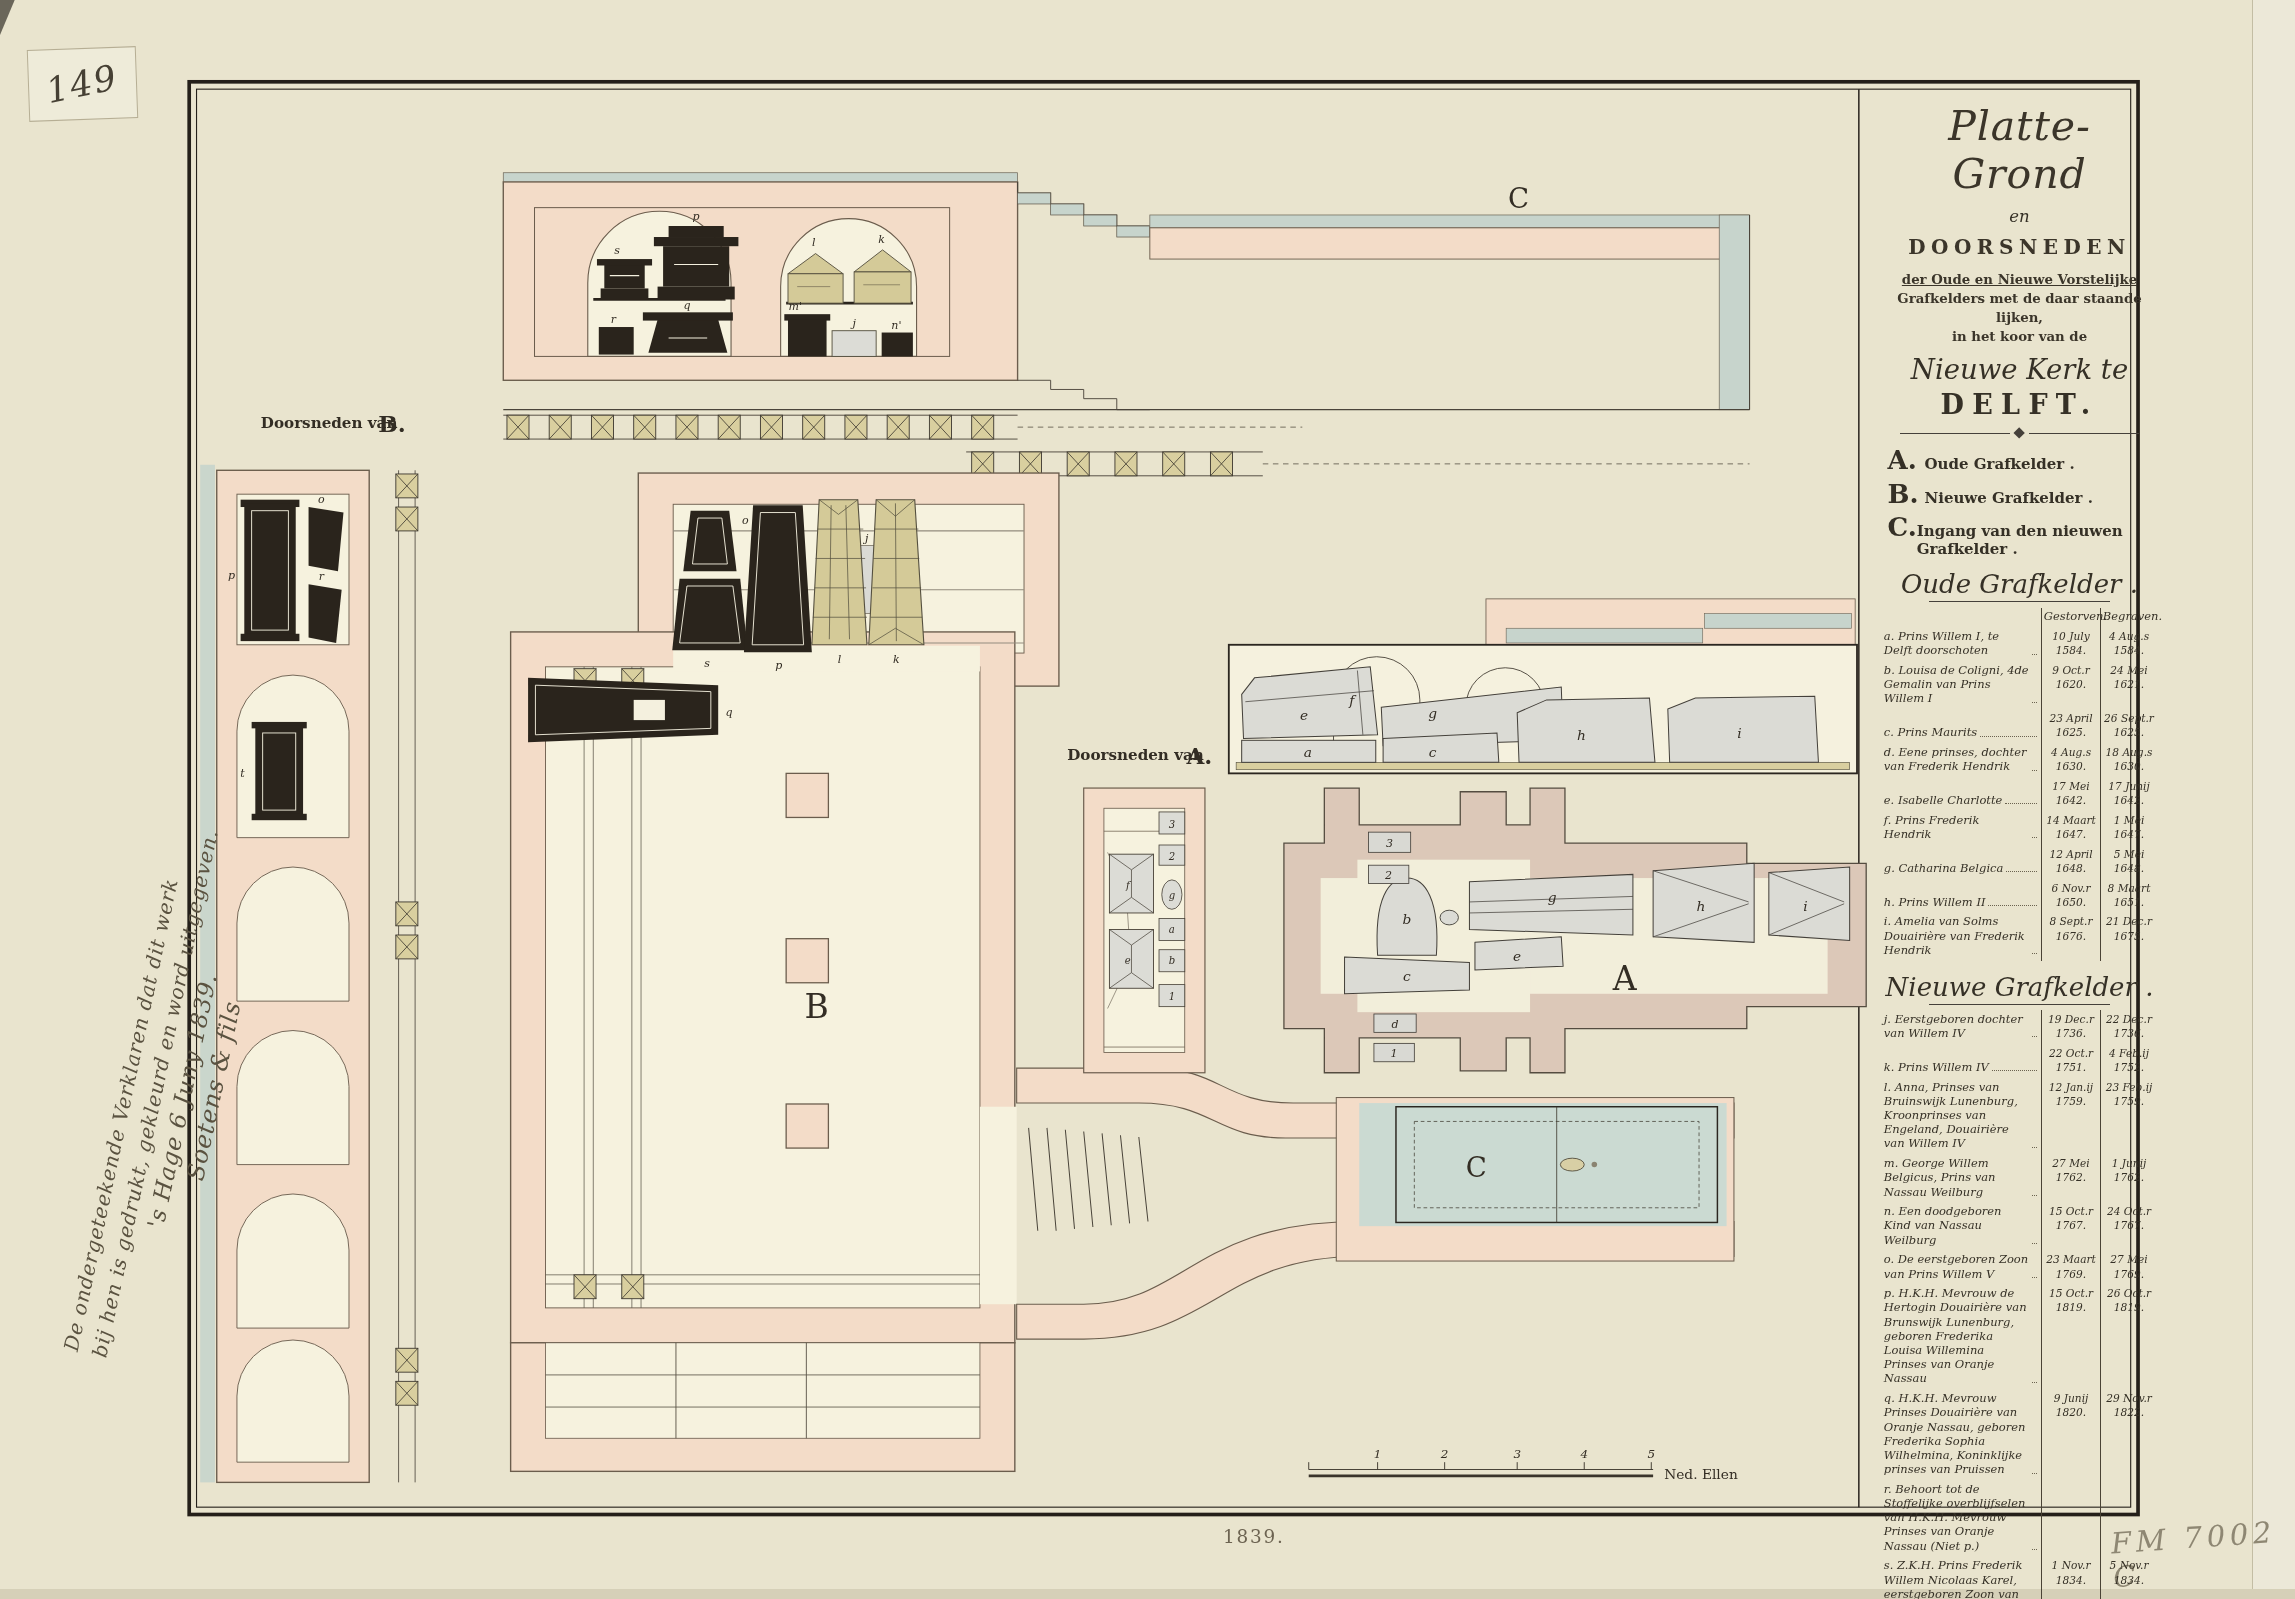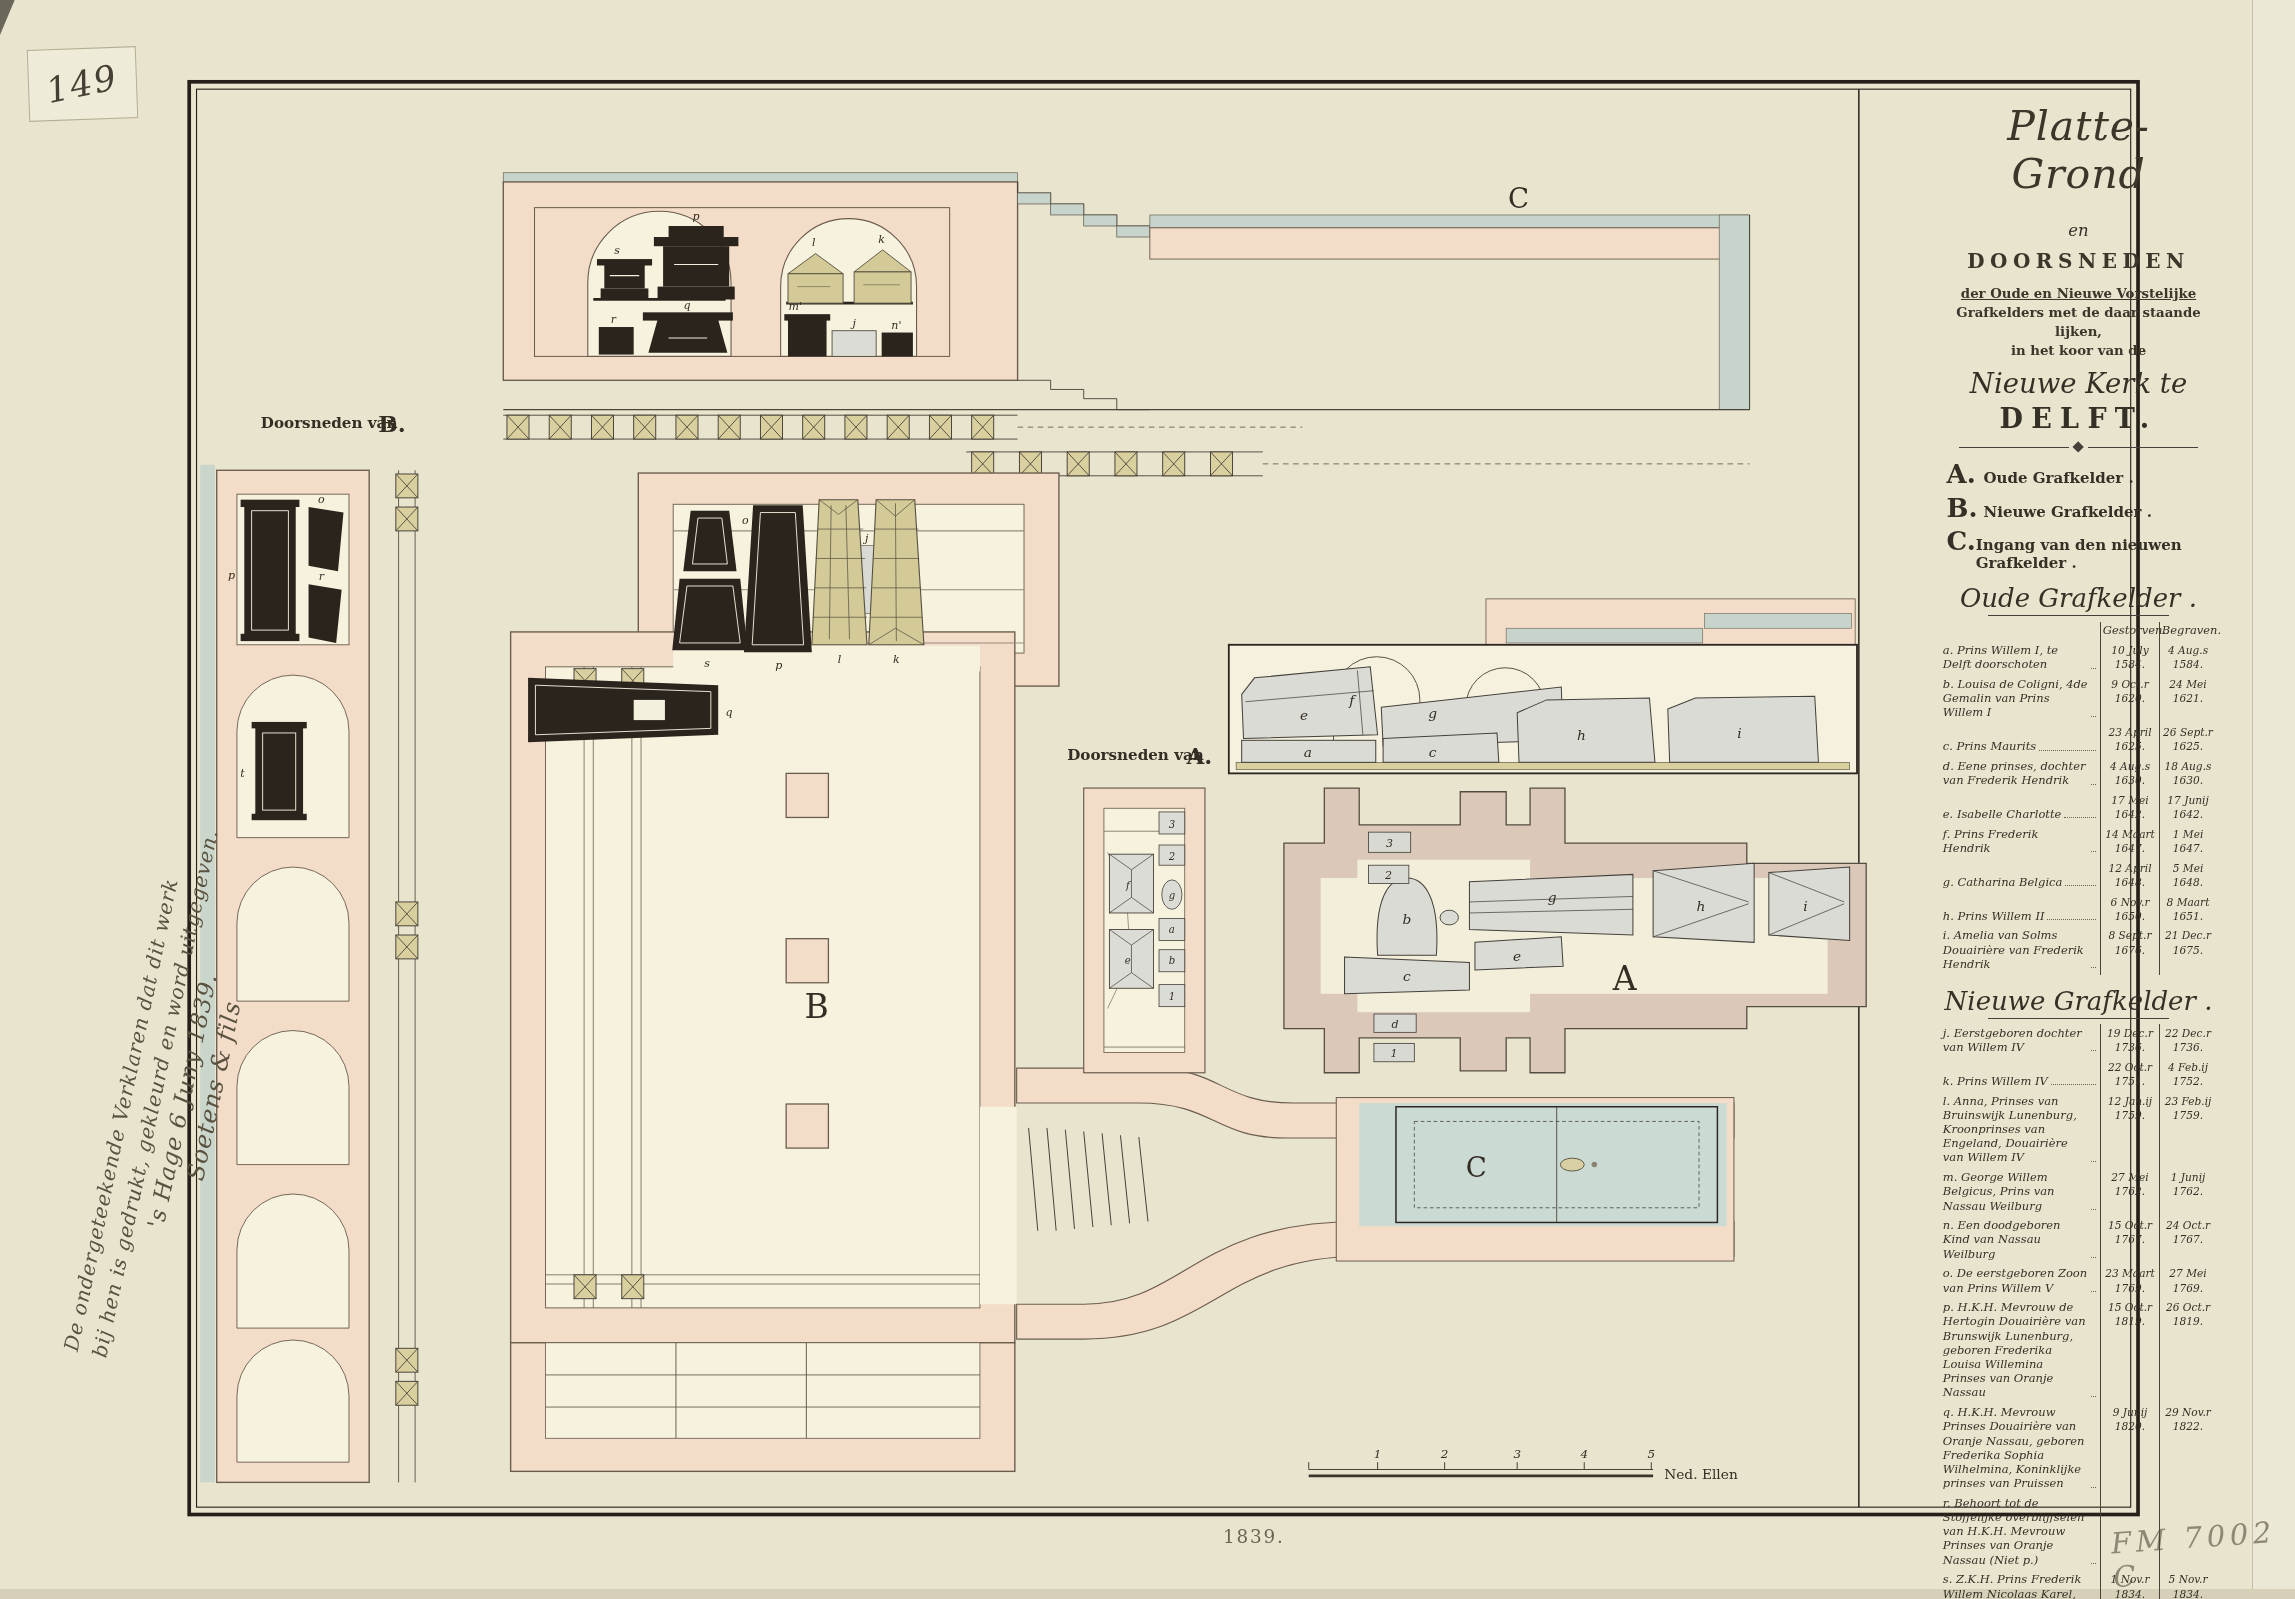--- a/index.html
+++ b/index.html
@@ -26,23 +26,23 @@
   .year{position:absolute;left:1223px;top:1526px;font-size:18.4px;color:#6c6351;letter-spacing:1.8px;}
 
   
   .handwriting{position:absolute;left:57px;top:1348px;width:643px;
     transform:rotate(-78deg);transform-origin:0 0;
     font-style:italic;color:#5a5240;font-size:20px;line-height:28.5px;letter-spacing:0.9px;}
   .handwriting .hw3{margin-left:138px;font-size:23px;}
   .handwriting .hw4{margin-left:193px;font-size:24px;}
 
   
-  .panel{position:absolute;left:1941px;top:91px;width:275px;height:1414px;}
+  .panel{position:absolute;left:1882px;top:91px;width:275px;height:1414px;}
   .t1{font-style:italic;font-size:41px;text-align:center;margin-top:11px;letter-spacing:0.9px;color:#3b352a;}
-  .t2{font-style:italic;font-size:16.5px;text-align:center;margin-top:23px;}
+  .t2{font-style:italic;font-size:16.5px;text-align:center;margin-top:9px;}
   .t3{font-size:20px;font-weight:bold;letter-spacing:5.5px;text-align:center;margin-top:9.2px;color:#3b352a;}
   .sub{font-size:13.3px;font-weight:bold;text-align:center;line-height:19px;color:#3b352a;}
   .sub.first{margin-top:11px;text-decoration:underline;}
   .t4{font-style:italic;font-size:27.5px;text-align:center;margin-top:7.3px;}
   .t5{font-size:27px;font-weight:bold;letter-spacing:8.3px;text-align:center;margin-top:3.7px;}
   .orn{display:flex;align-items:center;gap:5.5px;margin:9.2px 18.4px 7.3px 18.4px;}
   .orn::before,.orn::after{content:"";flex:1;height:1.8px;background:#45403a;}
   .diamond{width:8.3px;height:8.3px;background:#45403a;transform:rotate(45deg);}
   .leg{display:flex;align-items:baseline;margin:3.7px 0 3.7px 5.5px;}
   .legk{font-size:26px;font-weight:bold;width:37px;}

